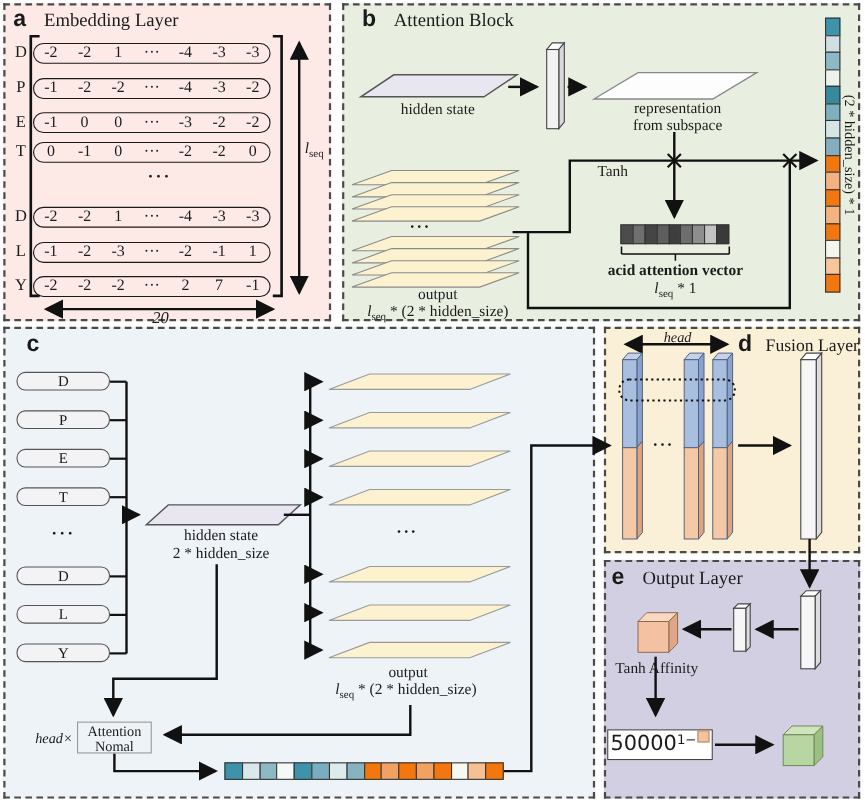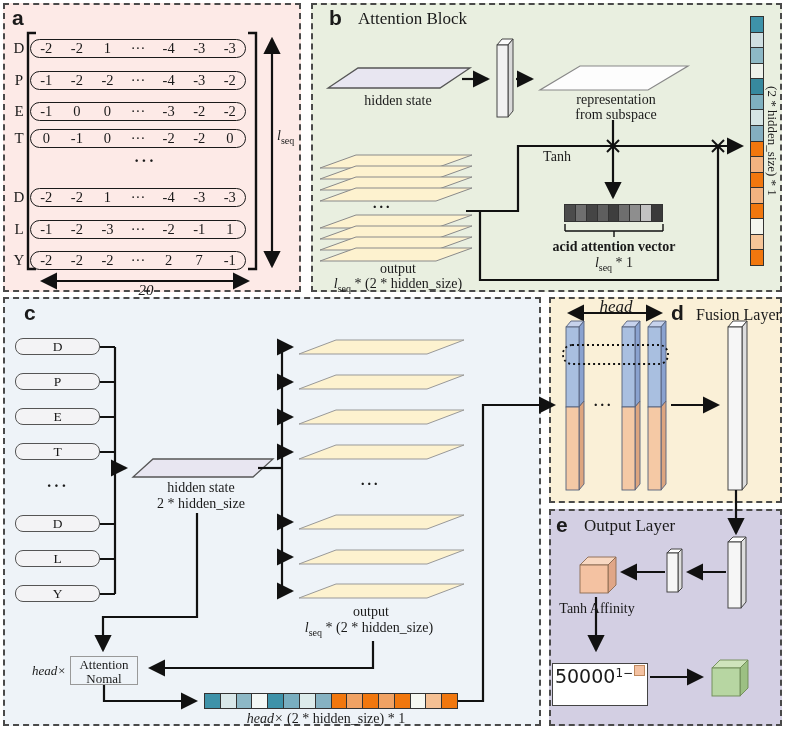--- a/index.html
+++ b/index.html
@@ -34,21 +34,21 @@
   #c-result-vector{left:205px;top:693px;width:253px;height:16px;}
   #c-result-vector .cell{flex:1;margin-left:-1px;}
   #acid-vector{left:565px;top:204px;width:98px;height:18px;}
   #acid-vector .cell{flex:1;margin-left:-1px;}
   #b-result-bar{left:750px;top:17px;width:14px;height:249px;flex-direction:column;}
   #b-result-bar .cell{flex:1;margin-top:-1px;}
   .rot{position:absolute;left:772px;top:141px;transform:translate(-50%,-50%) rotate(90deg);
        white-space:nowrap;font-size:13px;z-index:10;}
   #attn-block{position:absolute;left:70px;top:656px;width:68px;height:29px;background:var(--attn-box);
        border:1.5px solid #999;z-index:10;text-align:center;font-size:13px;line-height:14px;padding-top:1px;box-sizing:border-box;}
-  #formula-box{position:absolute;left:552px;top:663px;width:96px;height:43px;background:#fff;
+  #formula-box{position:absolute;left:552px;top:663px;width:96px;height:28px;background:#fff;
        border:1.5px solid #444;z-index:10;box-sizing:border-box;text-align:center;}
   #formula-box .base{font-family:"DejaVu Sans",sans-serif;font-size:19px;line-height:25px;}
   #formula-box sup{font-family:"DejaVu Sans",sans-serif;font-size:12px;vertical-align:6px;}
   .mini-cube{display:inline-block;width:9px;height:9px;background:var(--cube-peach);
        border:1px solid #c08a60;vertical-align:7px;margin-left:1px;}
   .small-dots{font-size:15px;font-weight:bold;letter-spacing:1.5px;}
 </style>
 </head>
 <body>
 
@@ -203,20 +203,21 @@
     <line x1="596" y1="597" x2="596" y2="650" stroke="#111" stroke-width="2.2" marker-end="url(#ah)"></line>
     <line x1="650" y1="677" x2="702" y2="677" stroke="#111" stroke-width="2.2" marker-end="url(#ah)"></line>
     <g stroke="#6d8a55" stroke-width="0.9">
       <polygon points="712,668 740,668 748,660 720,660" fill="var(--cube-green-top)"></polygon>
       <polygon points="740,668 748,660 748,688 740,696" fill="var(--cube-green-side)"></polygon>
       <rect x="712" y="668" width="28" height="28" fill="var(--cube-green)"></rect>
     </g>
   </svg>
 
   <div class="lbl panel-letter" style="left:12px;top:7px;">a</div>
+  <div class="lbl panel-title" style="left:40px;top:9px;">Embedding Layer</div>
   <div id="matrix"></div>
   <div class="lbl" style="left:277px;top:128px;">
     <span class="it">l</span><sub>seq</sub>
   </div>
   <div class="lbl it ctr" style="left:146px;top:283px;font-size:15px;">20</div>
 
   <div class="lbl panel-letter" style="left:329px;top:7px;">b</div>
   <div class="lbl panel-title" style="left:358px;top:9px;">Attention Block</div>
   <div class="lbl ctr" style="left:398px;top:93px;">hidden state</div>
   <div class="lbl ctr" style="left:616px;top:92px;">representation</div>
@@ -287,25 +288,22 @@
       <div class="cell" style="background: rgb(134, 178, 194);"></div>
       <div class="cell" style="background: rgb(241, 119, 14);"></div>
       <div class="cell" style="background: rgb(240, 162, 100);"></div>
       <div class="cell" style="background: rgb(241, 119, 14);"></div>
       <div class="cell" style="background: rgb(240, 162, 100);"></div>
       <div class="cell" style="background: rgb(241, 119, 14);"></div>
       <div class="cell" style="background: rgb(246, 248, 242);"></div>
       <div class="cell" style="background: rgb(245, 192, 148);"></div>
       <div class="cell" style="background: rgb(241, 119, 14);"></div>
     </div>
-  <div class="lbl ctr" style="left:326px;top:711px;">
-    <span class="it">head×</span><span> (2 * hidden_size) * 1</span>
-  </div>
-
-  <div class="lbl it ctr" style="left:616px;top:299px;font-size:17px;">head</div>
+
+  <div class="lbl it ctr" style="left:616px;top:299px;font-size:13px;">head</div>
   <div class="lbl panel-letter" style="left:671px;top:302px;">d</div>
   <div class="lbl panel-title" style="left:696px;top:305px;font-size:16px;">Fusion Layer</div>
   <div class="lbl ctr small-dots" style="left:603px;top:398px;">···</div>
 
   <div class="lbl panel-letter" style="left:556px;top:514px;">e</div>
   <div class="lbl panel-title" style="left:584px;top:516px;">Output Layer</div>
   <div class="lbl ctr" style="left:597px;top:601px;">Tanh Affinity</div>
   <div id="formula-box">
     <span class="base">50000</span><sup>1−</sup><span class="mini-cube"></span>
   </div>

